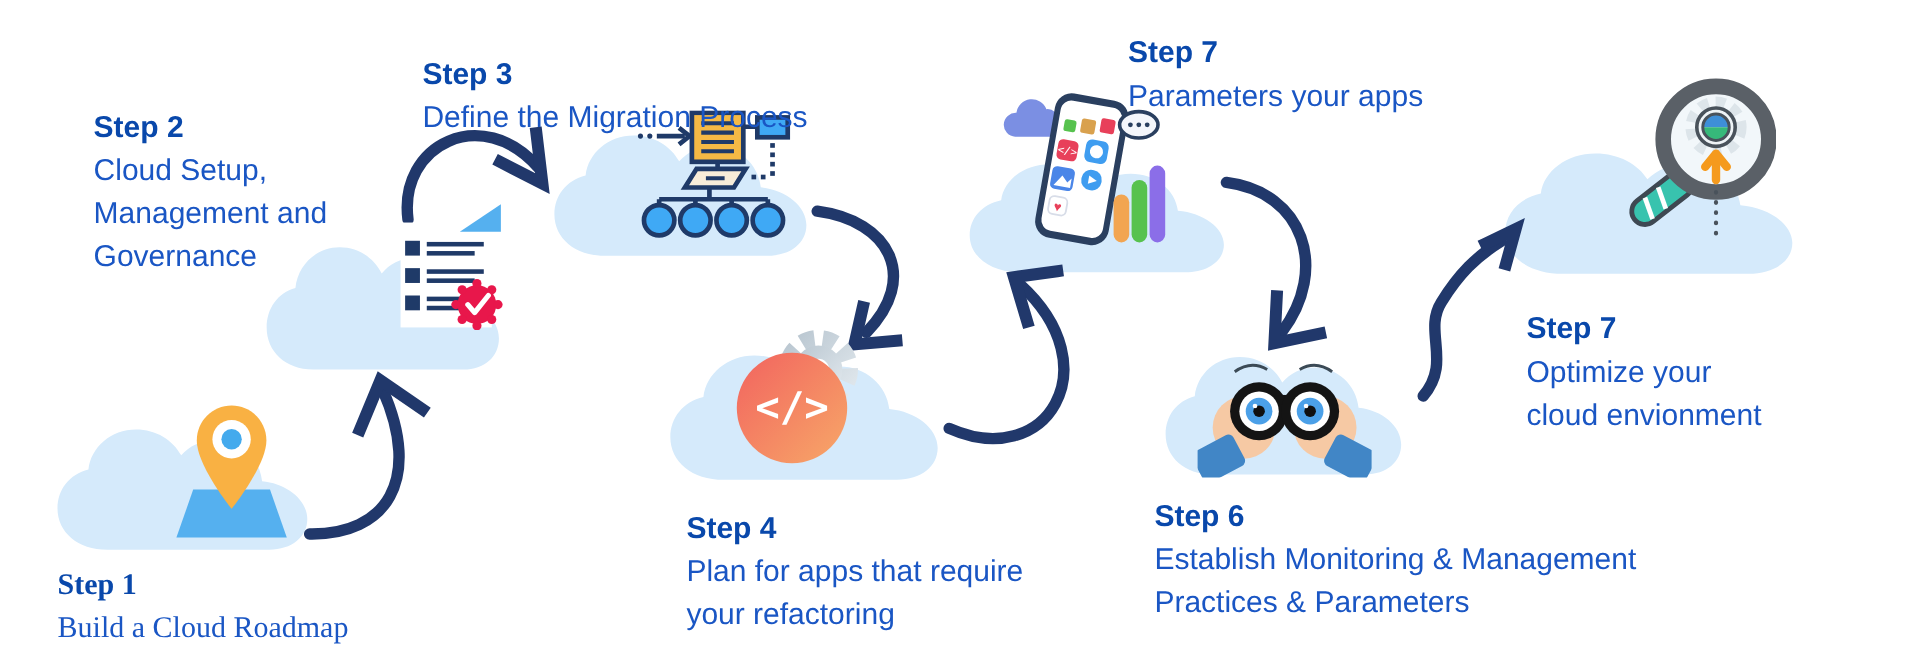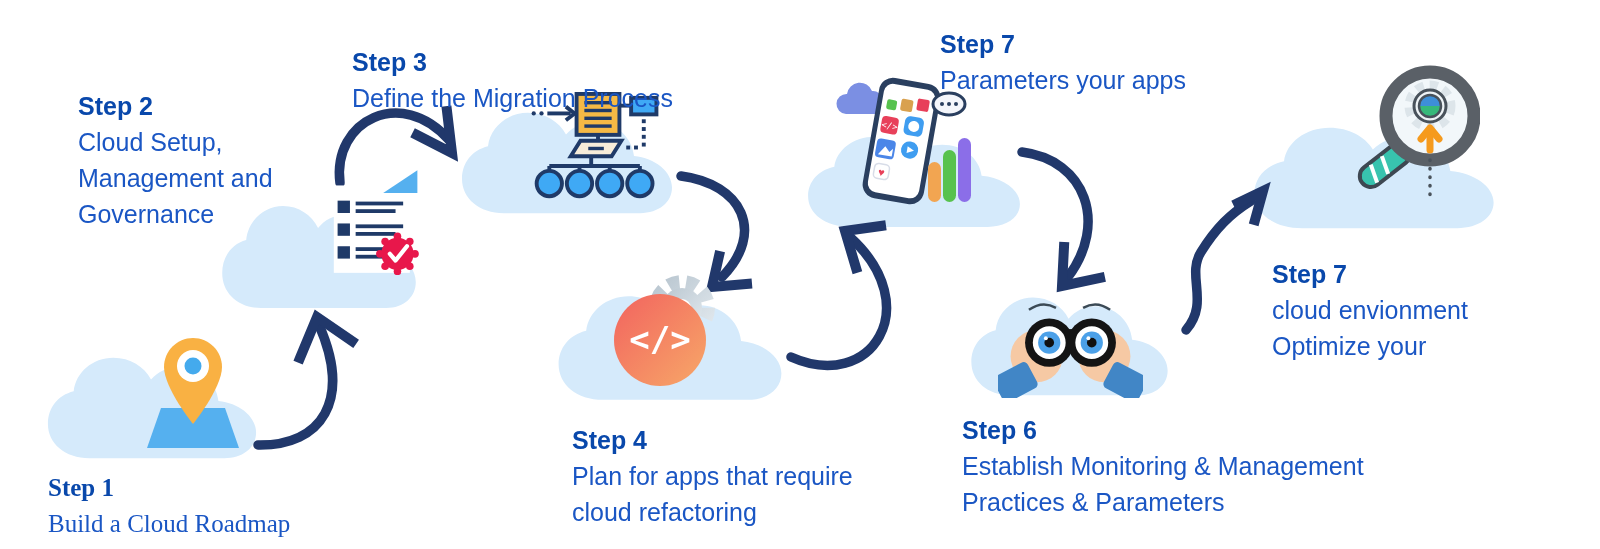--- a/index.html
+++ b/index.html
@@ -253,33 +253,33 @@
   </div>
 
   <div class="step-text" style="left:352px;top:20px;margin-top:24px;">
     <div class="step-label">Step 3</div>
     <div class="step-line">Define the Migration Process</div>
   </div>
 
   <div class="step-text" style="left:572px;top:422px;">
     <div class="step-label">Step 4</div>
     <div class="step-line">Plan for apps that require</div>
-    <div class="step-line">cloud refactoring</div>
+    <div class="step-line">your refactoring</div>
   </div>
 
   <div class="step-text" style="left:940px;top:26px;">
     <div class="step-label">Step 7</div>
     <div class="step-line">Parameters your apps</div>
   </div>
 
   <div class="step-text" style="left:962px;top:412px;">
     <div class="step-label">Step 6</div>
     <div class="step-line">Establish Monitoring &amp; Management</div>
     <div class="step-line">Practices &amp; Parameters</div>
   </div>
 
   <div class="step-text" style="left:1272px;top:216px;margin-top:40px;">
     <div class="step-label">Step 7</div>
+    <div class="step-line">Optimize your</div>
     <div class="step-line">cloud envionment</div>
-    <div class="step-line">Optimize your</div>
   </div>
 
 </div>
 
 </body></html>

